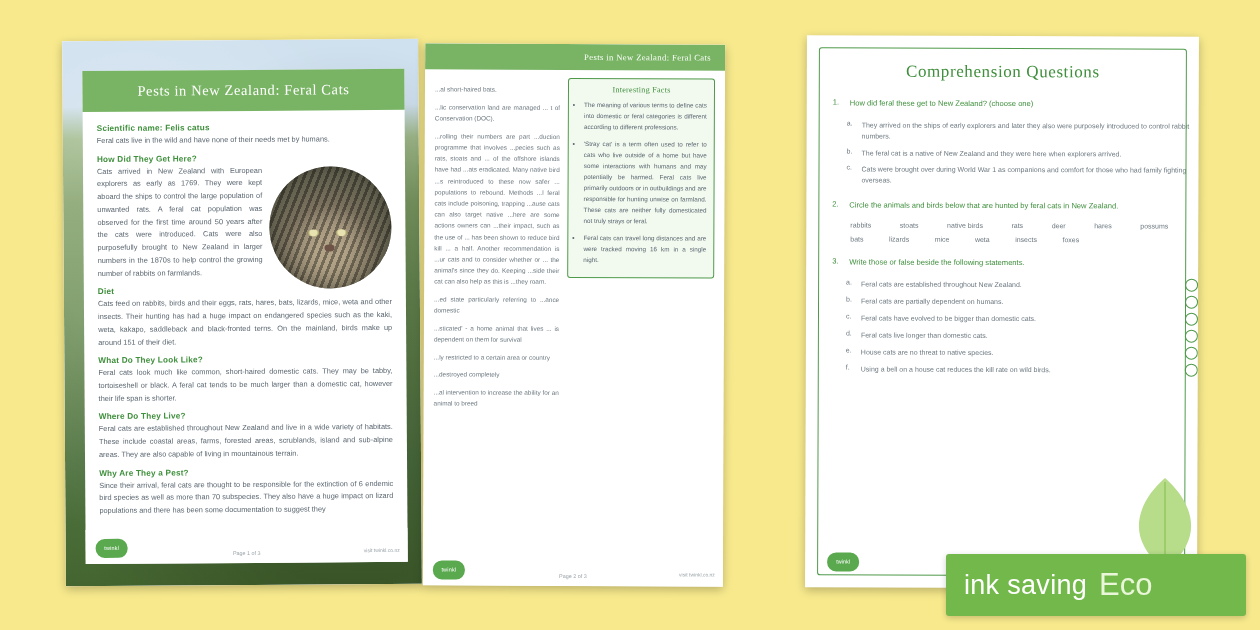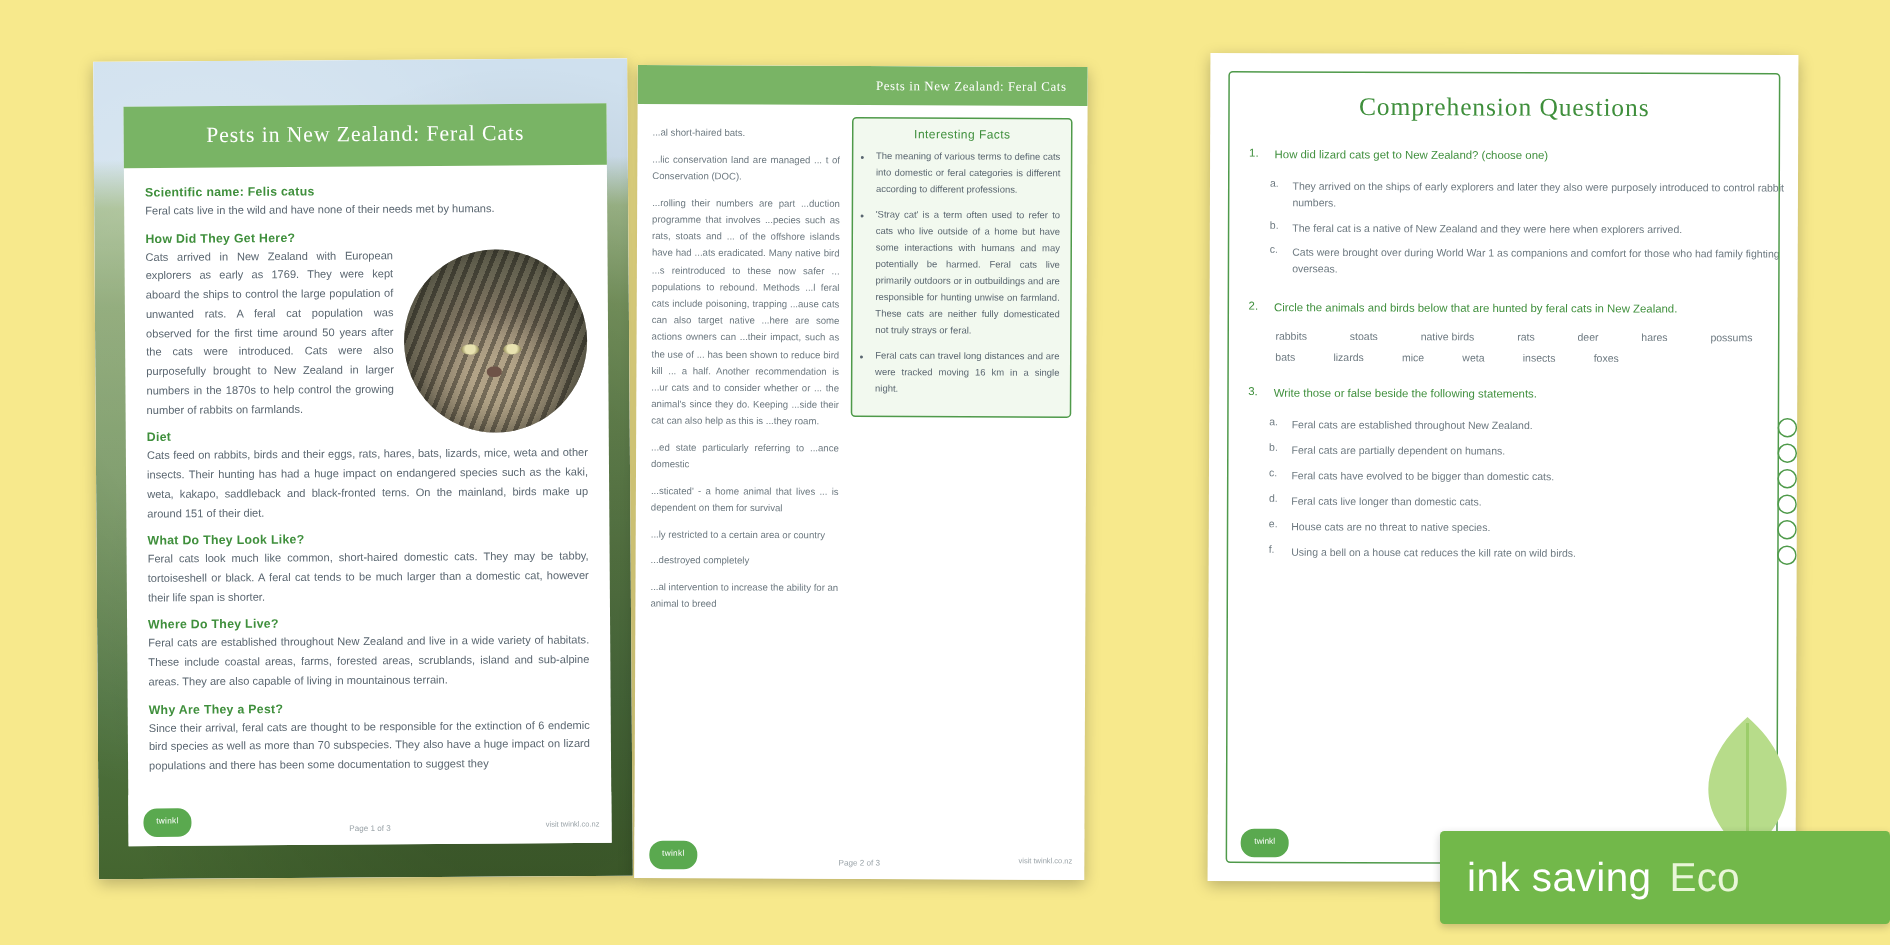--- a/index.html
+++ b/index.html
@@ -101,21 +101,21 @@
   .s2-cols{display:flex;gap:8px;padding:8px 10px 0 10px;}
   .s2-left{width:46%;}
   .s2-right{width:54%;}
   .fade-text{color:#6d7980;font-size:6.4px;line-height:1.75;text-align:justify;}
   .fact-box{
     border:1.4px solid #4f9a4a;border-radius:3px;background:#f2f9ef;
     padding:6px 7px;
   }
   .fact-box h4{
     margin:0 0 5px 0;text-align:center;color:#3f8f3c;font-size:8px;
-    font-family:Liberation Sans, sans-serif;font-weight:normal;letter-spacing:.3px;
+    font-family:Liberation Serif, serif;font-weight:normal;letter-spacing:.3px;
   }
   .fact-box ul{margin:0;padding-left:8px;}
   .fact-box li{
     color:#5a6670;font-size:6.3px;line-height:1.75;margin-bottom:6px;text-align:justify;
   }
 
   
   .sheet3{left:806px;top:36px;width:392px;height:552px;transform:rotate(0.2deg);}
   .s3-frame{
     position:absolute;inset:12px;border:1.6px solid #4f9a4a;border-radius:3px;
@@ -138,26 +138,26 @@
   .wordbank{margin:6px 30px 0 44px;}
   .wb-row{display:flex;justify-content:space-between;margin-bottom:7px;}
   .wb-row span{color:#6d7980;font-size:7px;}
   .s3-foot-badge{
     position:absolute;left:22px;bottom:16px;width:32px;height:19px;border-radius:9px;
     background:#5aa94f;color:#fff;font-size:5.5px;line-height:19px;text-align:center;
   }
 
   
   .eco{
-    position:absolute;right:0;bottom:14px;width:282px;height:62px;
+    position:absolute;right:14px;bottom:14px;width:282px;height:62px;
     background:#72b84a;border-radius:3px;display:flex;align-items:center;
     padding-left:18px;box-shadow:0 2px 6px rgba(0,0,0,.2);
   }
   .eco .t1{color:#ffffff;font-size:27px;letter-spacing:.3px;}
-  .eco .t2{color:#e9f6d8;font-size:27px;margin-left:12px;}
+  .eco .t2{color:#e9f6d8;font-size:31px;margin-left:12px;}
   .leaf{
     position:absolute;right:58px;bottom:62px;width:74px;height:92px;
   }
 </style>
 </head>
 <body>
 
 <div class="stage">
 
   <div class="sheet sheet1">
@@ -235,21 +235,21 @@
     </div>
   </div>
 
   <div class="sheet sheet3">
     <div class="s3-frame"></div>
 
     <div class="s3-title">Comprehension Questions</div>
 
     <div class="q">
       <div class="q-num">1.</div>
-      <div class="q-text">How did lizard cats get to New Zealand? (choose one)</div>
+      <div class="q-text">How did feral these get to New Zealand? (choose one)</div>
     </div>
     <div class="opts">
       <div class="opt">
         <span class="opt-l">a.</span>
         <span class="opt-t">They arrived on the ships of early explorers and later they also were purposely introduced to control rabbit numbers.</span>
       </div>
       <div class="opt">
         <span class="opt-l">b.</span>
         <span class="opt-t">The feral cat is a native of New Zealand and they were here when explorers arrived.</span>
       </div>

